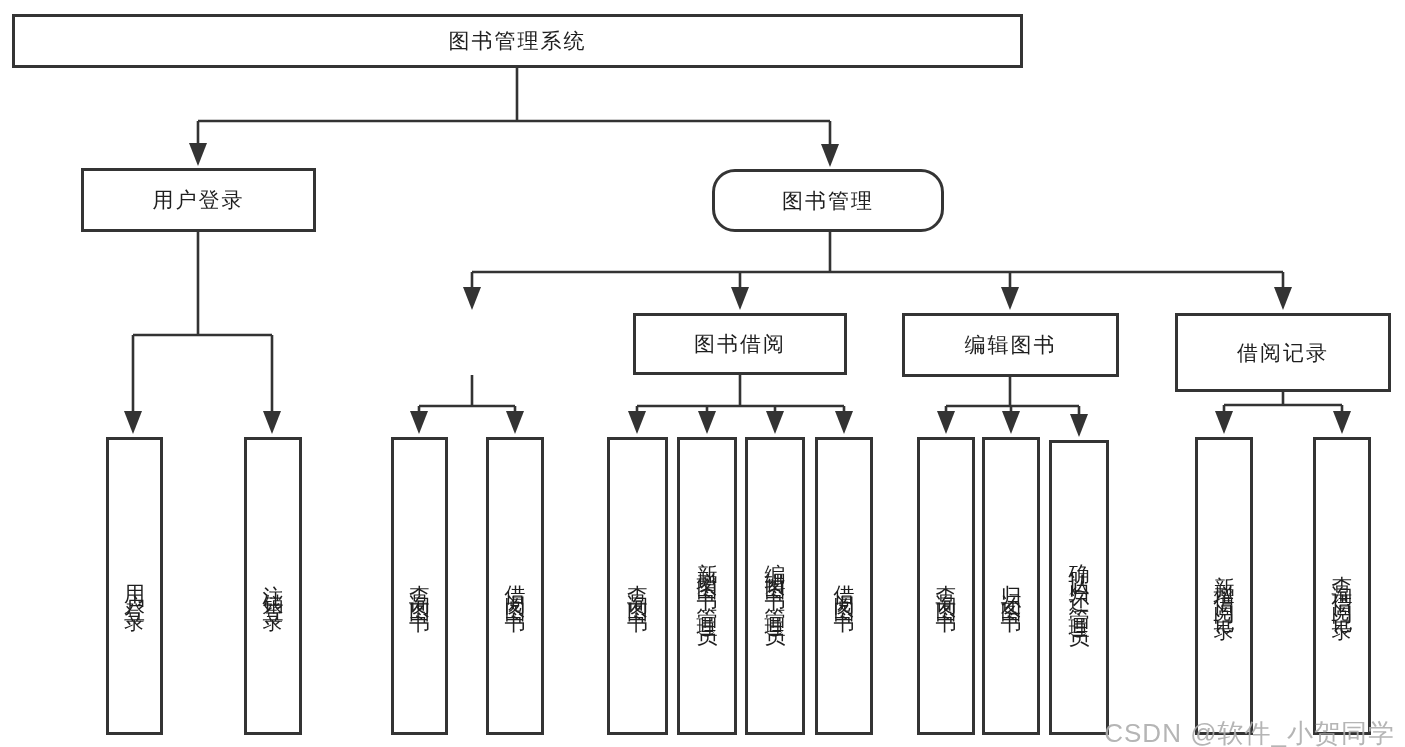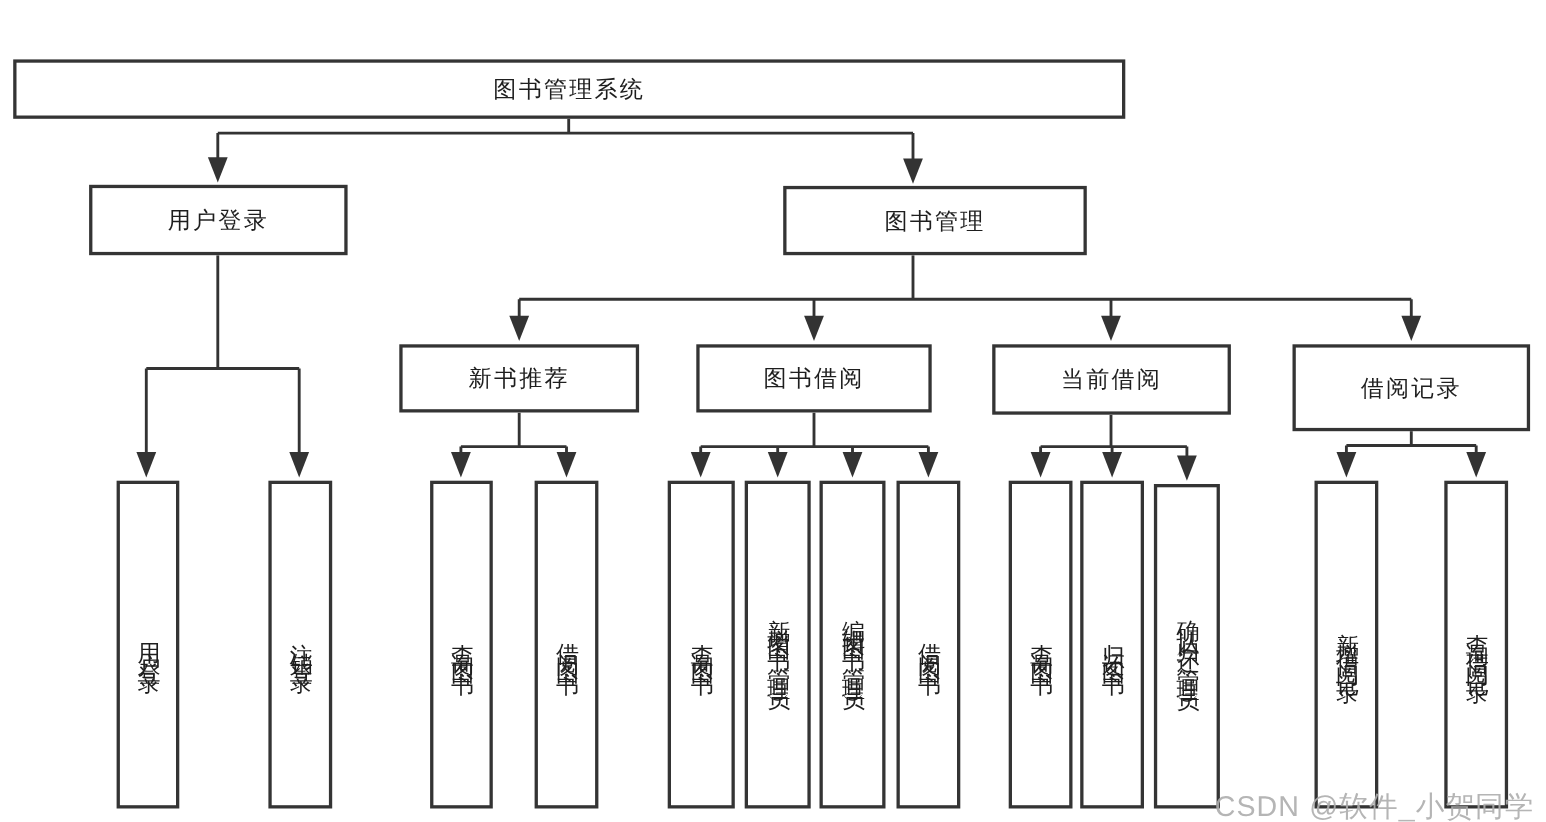--- a/index.html
+++ b/index.html
@@ -83,28 +83,27 @@
       <polygon points="766,411 784,411 775,434"></polygon>
       <polygon points="835,411 853,411 844,434"></polygon>
       <polygon points="937,411 955,411 946,434"></polygon>
       <polygon points="1002,411 1020,411 1011,434"></polygon>
       <polygon points="1070,414 1088,414 1079,437"></polygon>
       <polygon points="1215,411 1233,411 1224,434"></polygon>
       <polygon points="1333,411 1351,411 1342,434"></polygon>
     </g>
   </svg>
 
-  <div class="hbox" style="left:12px; top:14px; width:1011px; height:54px;margin-top:40px;">图书管理系统</div>
+  <div class="hbox" style="left:12px; top:14px; width:1011px; height:54px;">图书管理系统</div>
 
   <div class="hbox" style="left:81px; top:168px; width:235px; height:64px;">用户登录</div>
-  <div class="hbox" style="left:712px; top:169px; width:276px; height:63px;">图书管理</div>
+  <div class="hbox" style="left:712px; top:169px; width:232px; height:63px;border-radius:23px;">图书管理</div>
 
-  <div class="hbox" style="left:363px; top:313px; width:218px; height:62px;">新书推荐</div>
   <div class="hbox" style="left:633px; top:313px; width:214px; height:62px;">图书借阅</div>
-  <div class="hbox" style="left:902px; top:313px; width:217px; height:64px;">当前借阅</div>
+  <div class="hbox" style="left:902px; top:313px; width:217px; height:64px;">编辑图书</div>
   <div class="hbox" style="left:1175px; top:313px; width:216px; height:79px;">借阅记录</div>
 
   <div class="vbox" style="left:106px; width:57px;">用户登录</div>
   <div class="vbox" style="left:244px; width:58px;">注销登录</div>
 
   <div class="vbox" style="left:391px; width:57px;">查询图书</div>
   <div class="vbox" style="left:486px; width:58px;">借阅图书</div>
 
   <div class="vbox" style="left:607px; width:61px;">查询图书</div>
   <div class="vbox" style="left:677px; width:60px;">新增图书（管理员）</div>

